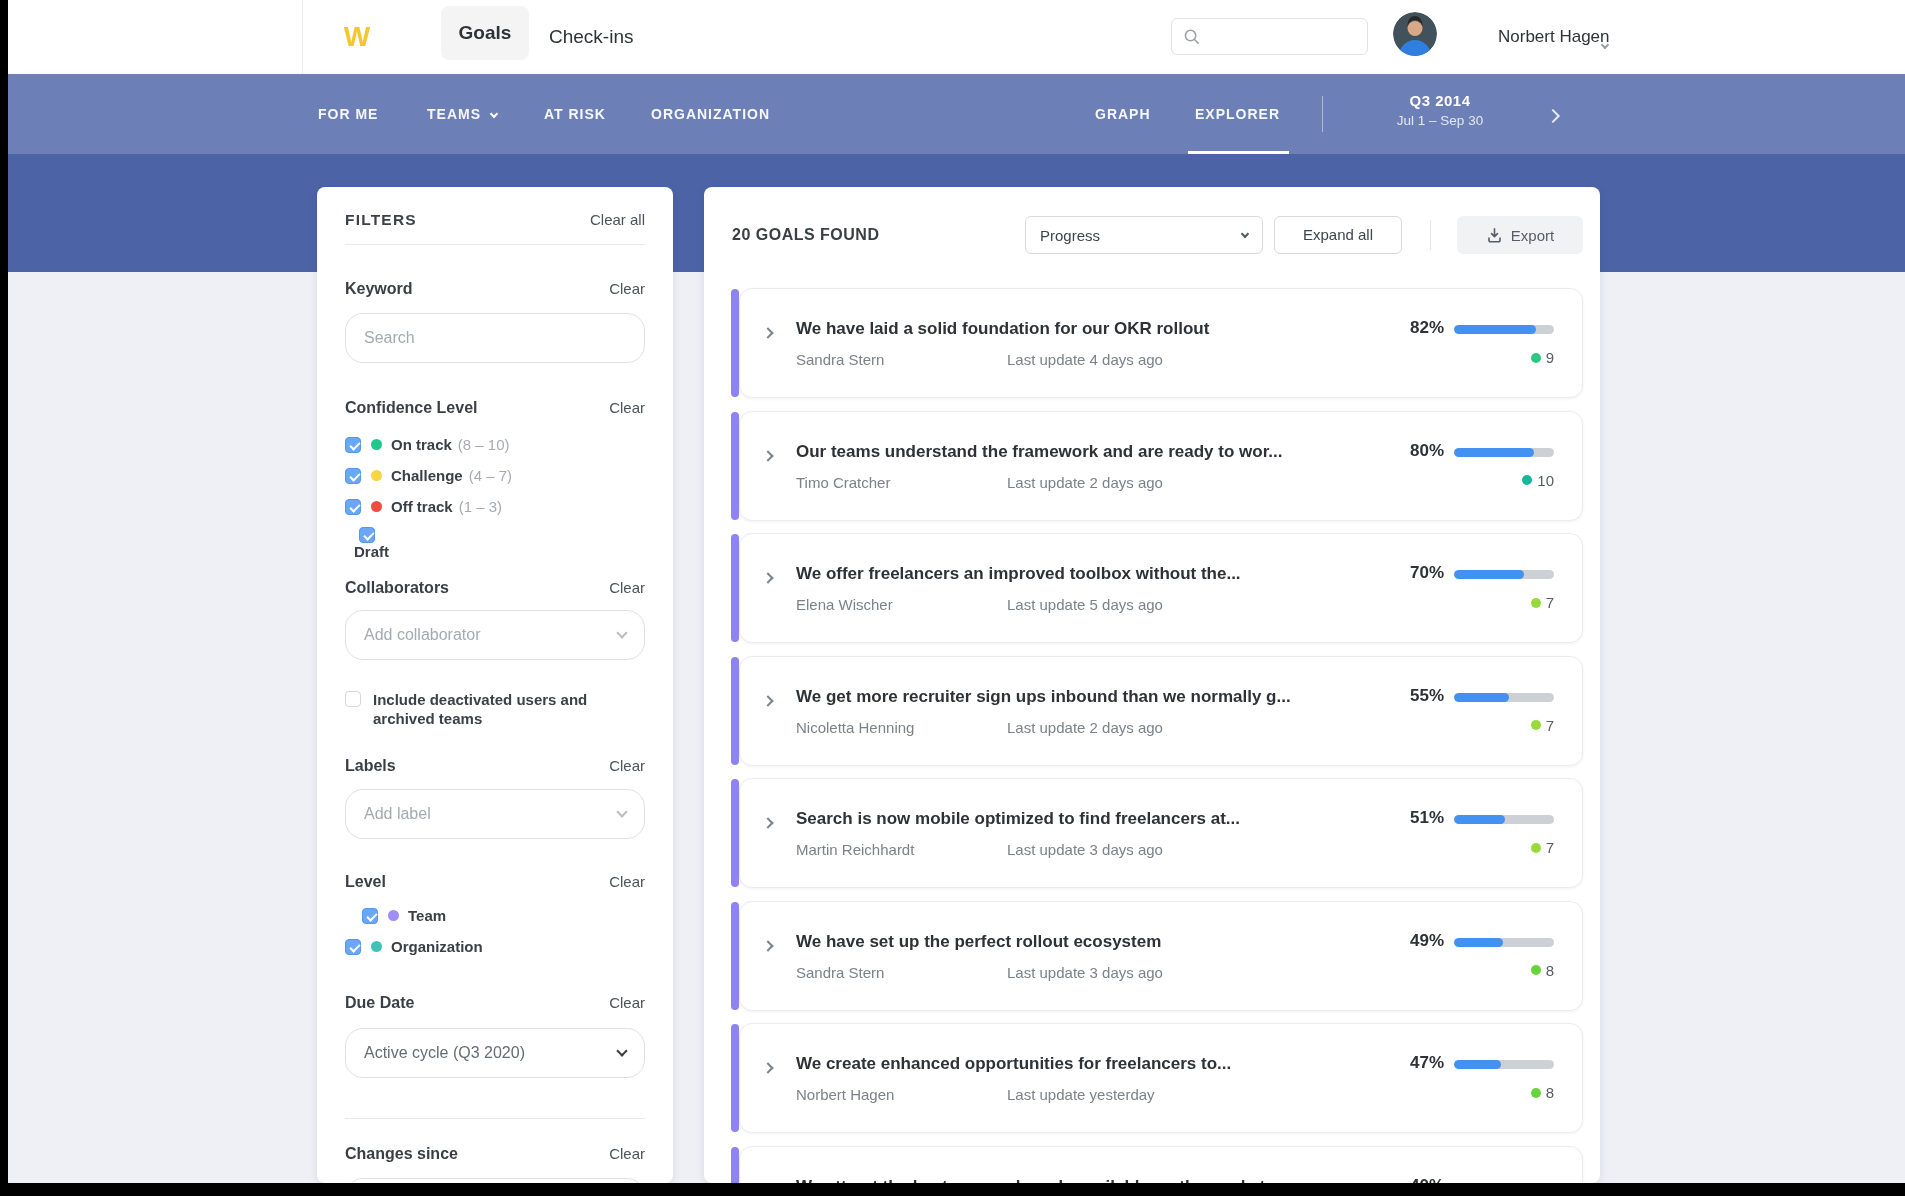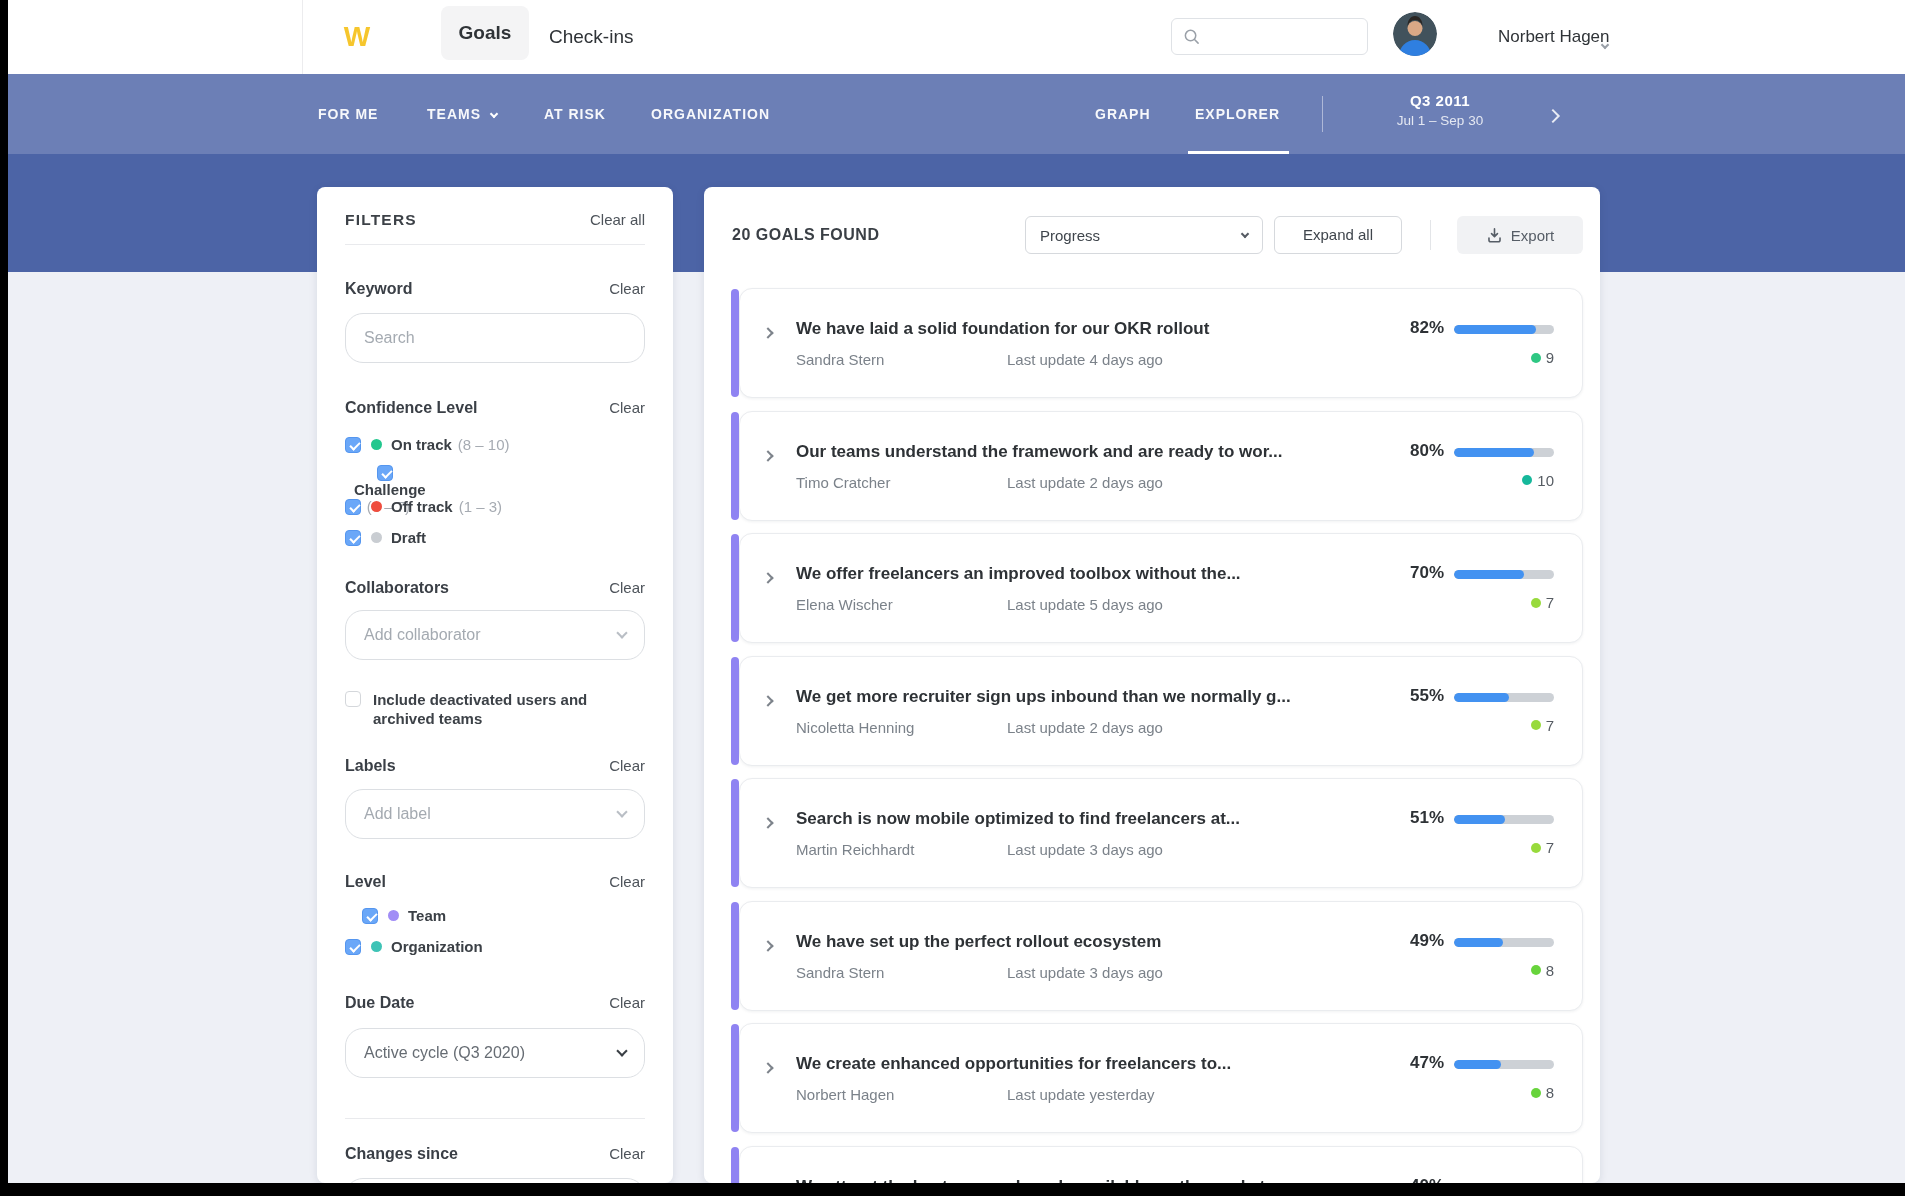--- a/index.html
+++ b/index.html
@@ -120,21 +120,21 @@
   <div class="navbar">
     <span class="nav-item" style="left:310px;">FOR ME</span>
     <span class="nav-item" style="left:419px;"><span>TEAMS</span>&nbsp;&nbsp;<span class="chev down sm white" style="vertical-align:2px;"></span></span>
     <span class="nav-item" style="left:536px;">AT RISK</span>
     <span class="nav-item" style="left:643px;">ORGANIZATION</span>
     <span class="nav-item" style="left:1087px;">GRAPH</span>
     <span class="nav-item" style="left:1187px;">EXPLORER</span>
     <div class="nav-underline"></div>
     <div class="nav-vdivider"></div>
     <div class="cycle">
-      <div class="cycle-title">Q3 2011</div>
+      <div class="cycle-title">Q3 2014</div>
       <div class="cycle-range">Jul 1 – Sep 30</div>
     </div>
     <span class="cycle-chev"><span class="chev right"></span></span>
   </div>
 
   <div class="hero"></div>
 
   <div class="panel filters-card">
     <div class="f-row" style="top:24px;">
       <span class="f-title">FILTERS</span>
@@ -153,35 +153,35 @@
       <span class="f-clear">Clear</span>
     </div>
     <div id="conf-rows">
   <div class="check-row" style="top: 247px; text-align: right;">
     <span class="checkbox checked"></span>
     <span class="c-dot" style="background: rgb(34, 199, 142);"></span>
     <span class="c-label">On track</span>
     <span class="c-range">(8 – 10)</span>
   </div>
 
-  <div class="check-row" style="top: 278px; flex-direction: column;">
+  <div class="check-row" style="top: 278px;">
     <span class="checkbox checked"></span>
     <span class="c-dot" style="background: rgb(247, 213, 67);"></span>
     <span class="c-label">Challenge</span>
     <span class="c-range">(4 – 7)</span>
   </div>
 
   <div class="check-row" style="top: 309px;">
     <span class="checkbox checked"></span>
     <span class="c-dot" style="background: rgb(239, 77, 62);"></span>
     <span class="c-label">Off track</span>
     <span class="c-range">(1 – 3)</span>
   </div>
 
-  <div class="check-row" style="top: 340px;">
+  <div class="check-row" style="top: 340px; flex-direction: column;">
     <span class="checkbox checked"></span>
     <span class="c-dot" style="background: rgb(201, 205, 210);"></span>
     <span class="c-label">Draft</span>
 
   </div>
 </div>
 
     <div class="f-row" style="top:392px;">
       <span class="f-section-label">Collaborators</span>
       <span class="f-clear">Clear</span>

